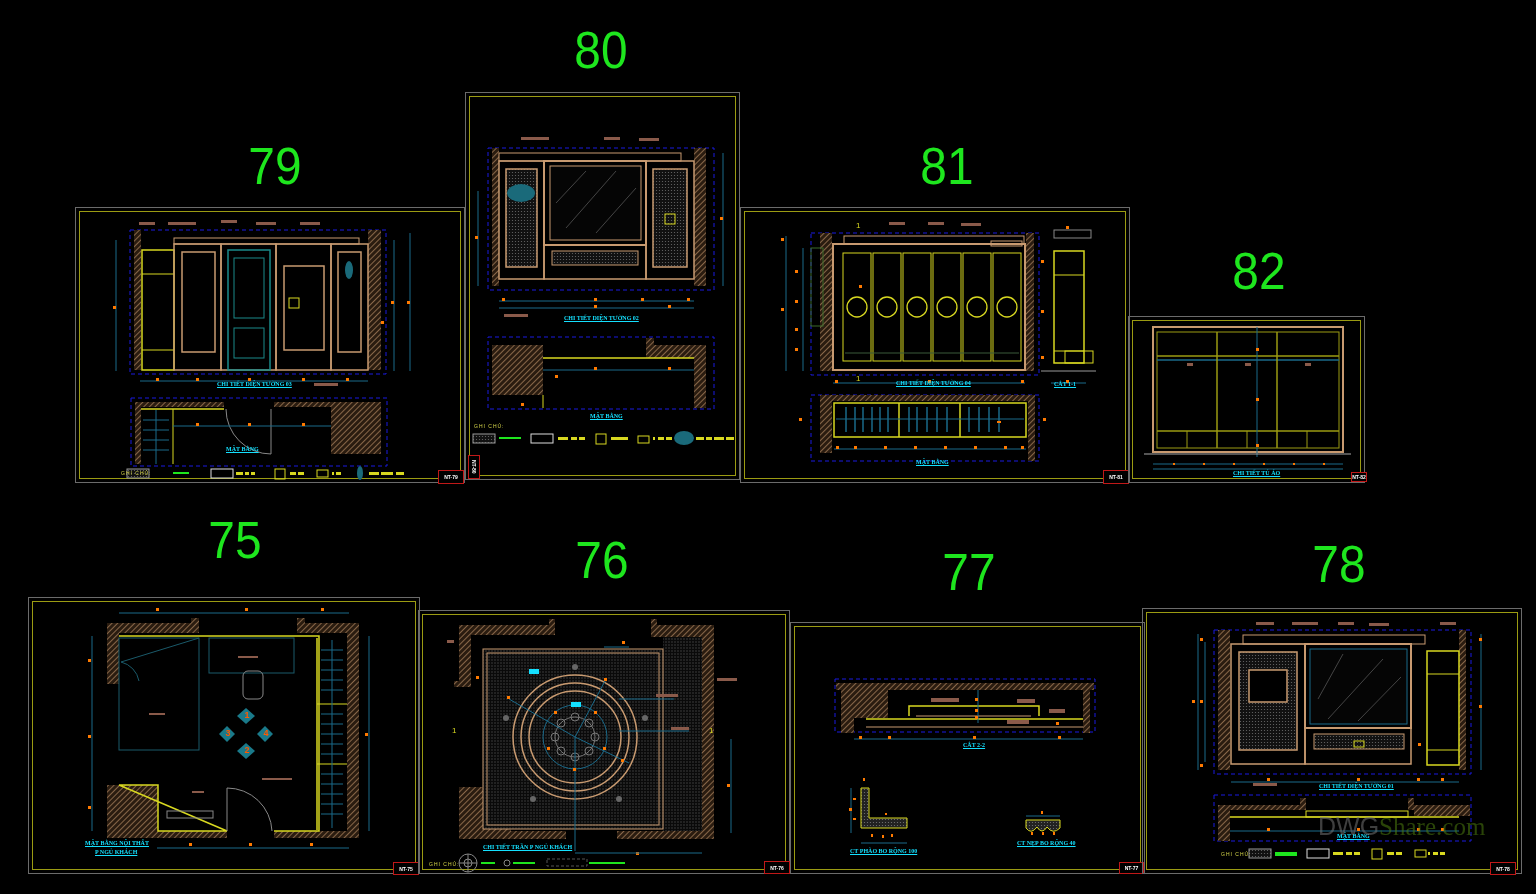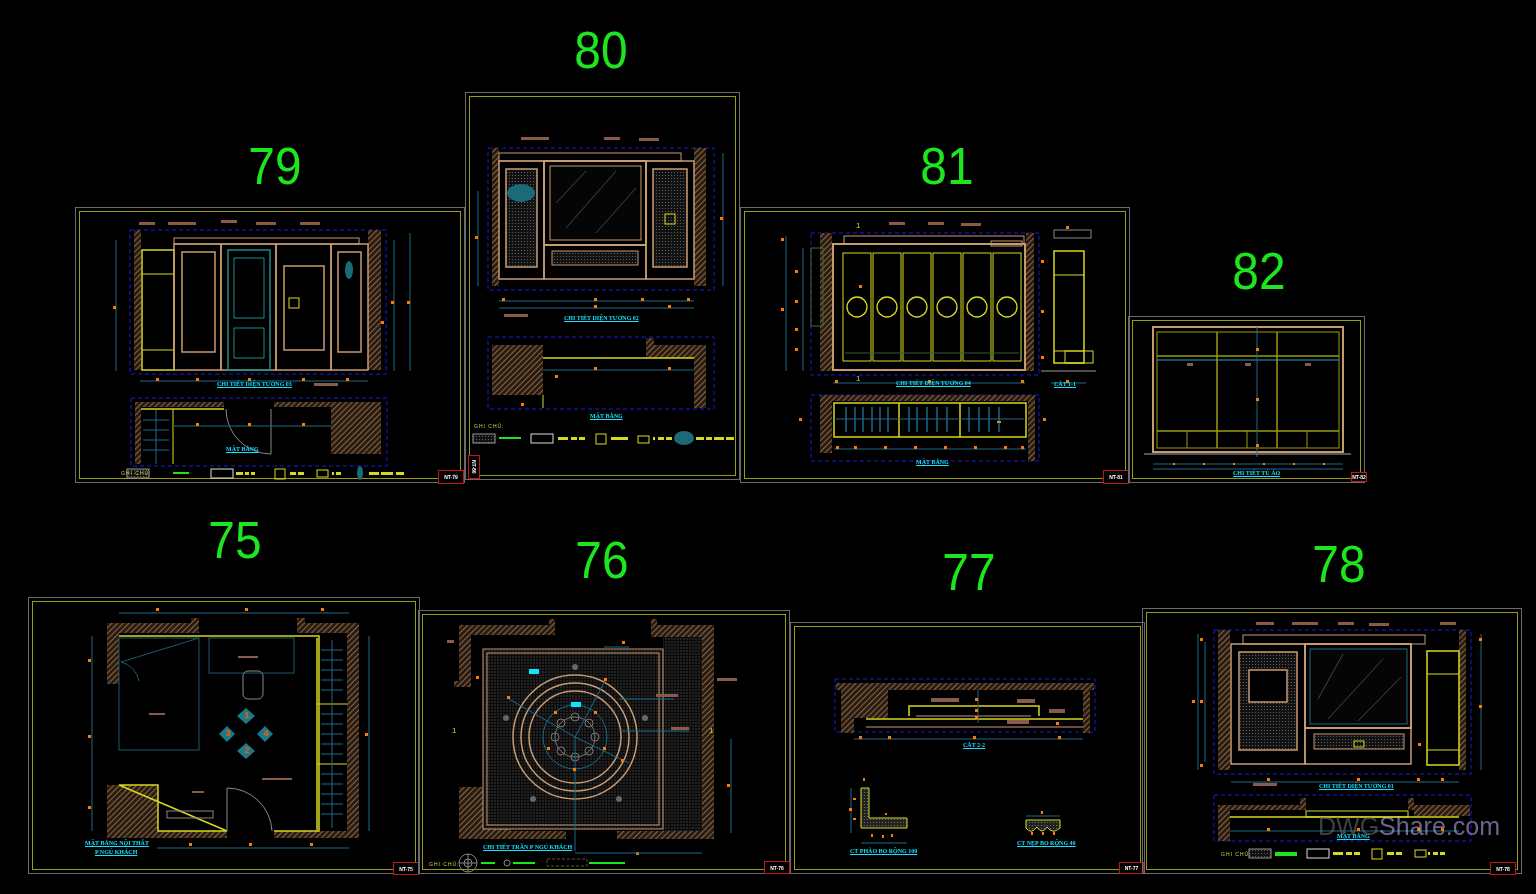--- a/index.html
+++ b/index.html
@@ -7,21 +7,21 @@
   .canvas { position:absolute; left:0; top:0; width:1536px; height:894px; background:#000; }
   .sheet-num { position:absolute; color:#1ee61e; font-family:"Liberation Sans", sans-serif; font-size:52px; line-height:1; transform:scaleX(0.92); }
   .sheet { position:absolute; border:1px solid #6b6b6b; box-sizing:border-box; }
   .sheet .inner { position:absolute; left:3px; top:3px; right:3px; bottom:3px; border:1.5px solid #9b9b12; }
   .sheet svg { position:absolute; left:0; top:0; }
   .stamp { position:absolute; border:1.5px solid #c01818; background:#000; color:#fff; font-size:5px; display:flex; align-items:center; justify-content:center; font-family:"Liberation Sans", sans-serif; font-weight:bold; }
   .cap { position:absolute; color:#14e0ff; font-size:6px; font-weight:bold; text-decoration:underline; white-space:nowrap; font-family:"Liberation Serif", serif; letter-spacing:0; }
   .legend-label { position:absolute; color:#d8d84a; font-size:5px; white-space:nowrap; letter-spacing:1px; }
   .watermark { position:absolute; font-family:"Liberation Sans", sans-serif; font-size:25px; white-space:nowrap; opacity:0.55; }
   .watermark .a { color:#737373; }
-  .watermark .b { color:#c4b5fd; }
+  .watermark .b { color:#4d7c0f;font-family:Liberation Serif, serif; }
 </style>
 </head>
 <body>
 
 <div class="canvas">
 
   <div class="sheet-num" style="left:246px;top:140px;">79</div>
   <div class="sheet-num" style="left:572px;top:24px;">80</div>
   <div class="sheet-num" style="left:918px;top:140px;">81</div>
   <div class="sheet-num" style="left:1230px;top:245px;">82</div>

